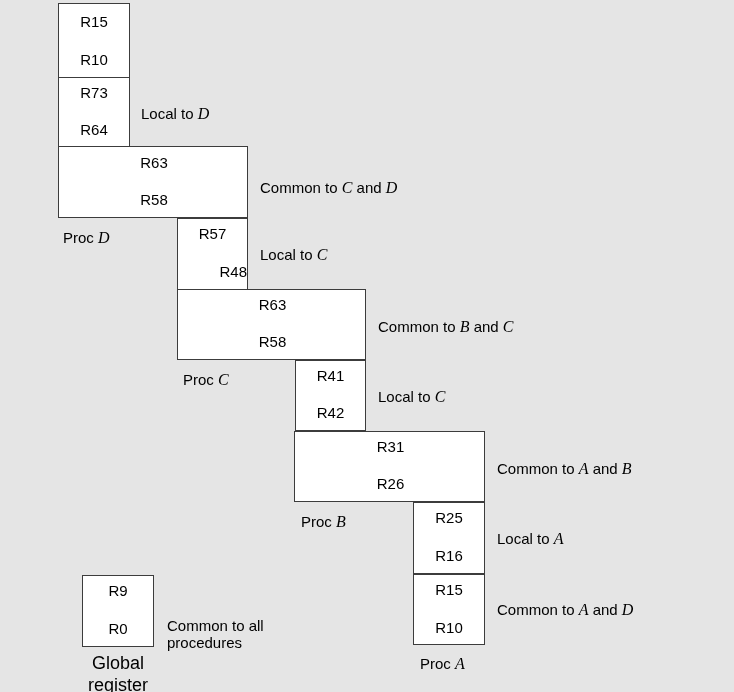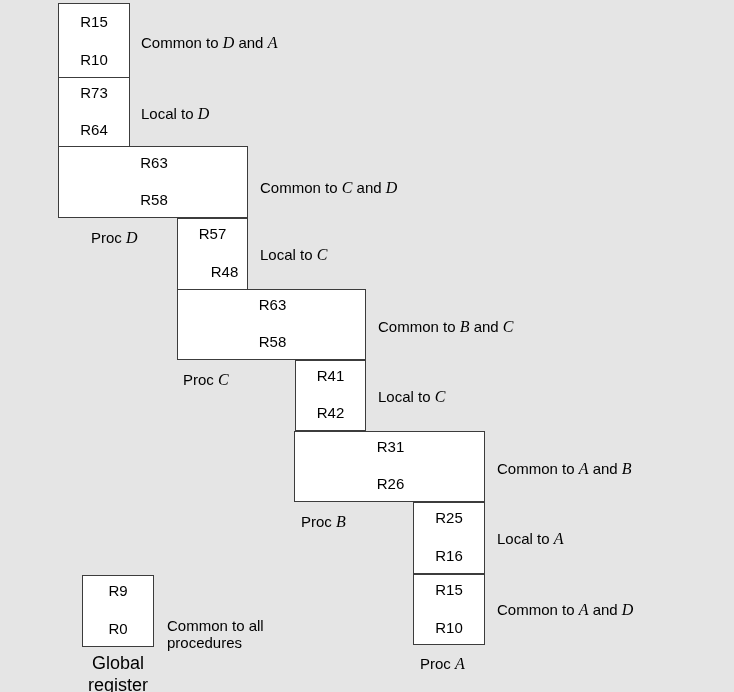--- a/index.html
+++ b/index.html
@@ -59,37 +59,36 @@
   }
 </style>
 </head>
 <body>
 
 <div id="canvas">
 
   <div class="box" style="left:58px; top:3px; width:72px; height:75px;"></div>
   <div class="cell-top" style="left:58px; top:14px; width:72px; text-align:center;">R15</div>
   <div class="cell-bot" style="left:58px; top:52px; width:72px; text-align:center;">R10</div>
-  <div class="caption" style="left:141px; top:34px;"><span>Common to</span> <em class="v">D</em> <span>and</span> <em class="v">A</em></div>
 
   <div class="box" style="left:58px; top:77px; width:72px; height:70px;"></div>
   <div class="cell-top" style="left:58px; top:85px; width:72px; text-align:center;">R73</div>
   <div class="cell-bot" style="left:58px; top:122px; width:72px; text-align:center;">R64</div>
   <div class="caption" style="left:141px; top:105px;"><span>Local to</span> <em class="v">D</em></div>
 
   <div class="box" style="left:58px; top:146px; width:190px; height:72px;"></div>
   <div class="cell-top" style="left:118px; top:155px; width:72px; text-align:center;">R63</div>
   <div class="cell-bot" style="left:118px; top:192px; width:72px; text-align:center;">R58</div>
   <div class="caption" style="left:260px; top:179px;"><span>Common to</span> <em class="v">C</em> <span>and</span> <em class="v">D</em></div>
 
-  <div class="proclabel" style="left:63px; top:230px;margin-left:28px;"><span>Proc</span> <em class="v">D</em></div>
+  <div class="proclabel" style="left:63px; top:230px;"><span>Proc</span> <em class="v">D</em></div>
 
   <div class="box" style="left:177px; top:218px; width:71px; height:72px;"></div>
   <div class="cell-top" style="left:177px; top:226px; width:71px; text-align:center;">R57</div>
-  <div class="cell-bot" style="left:189px; top:264px; width:71px; text-align:center;">R48</div>
+  <div class="cell-bot" style="left:176px; top:264px; width:71px; text-align:right;">R48</div>
   <div class="caption" style="left:260px; top:246px;"><span>Local to</span> <em class="v">C</em></div>
 
   <div class="box" style="left:177px; top:289px; width:189px; height:71px;"></div>
   <div class="cell-top" style="left:237px; top:297px; width:71px; text-align:center;">R63</div>
   <div class="cell-bot" style="left:237px; top:334px; width:71px; text-align:center;">R58</div>
   <div class="caption" style="left:378px; top:318px;"><span>Common to</span> <em class="v">B</em> <span>and</span> <em class="v">C</em></div>
 
   <div class="proclabel" style="left:183px; top:372px;"><span>Proc</span> <em class="v">C</em></div>
 
   <div class="box" style="left:295px; top:360px; width:71px; height:71px;"></div>

